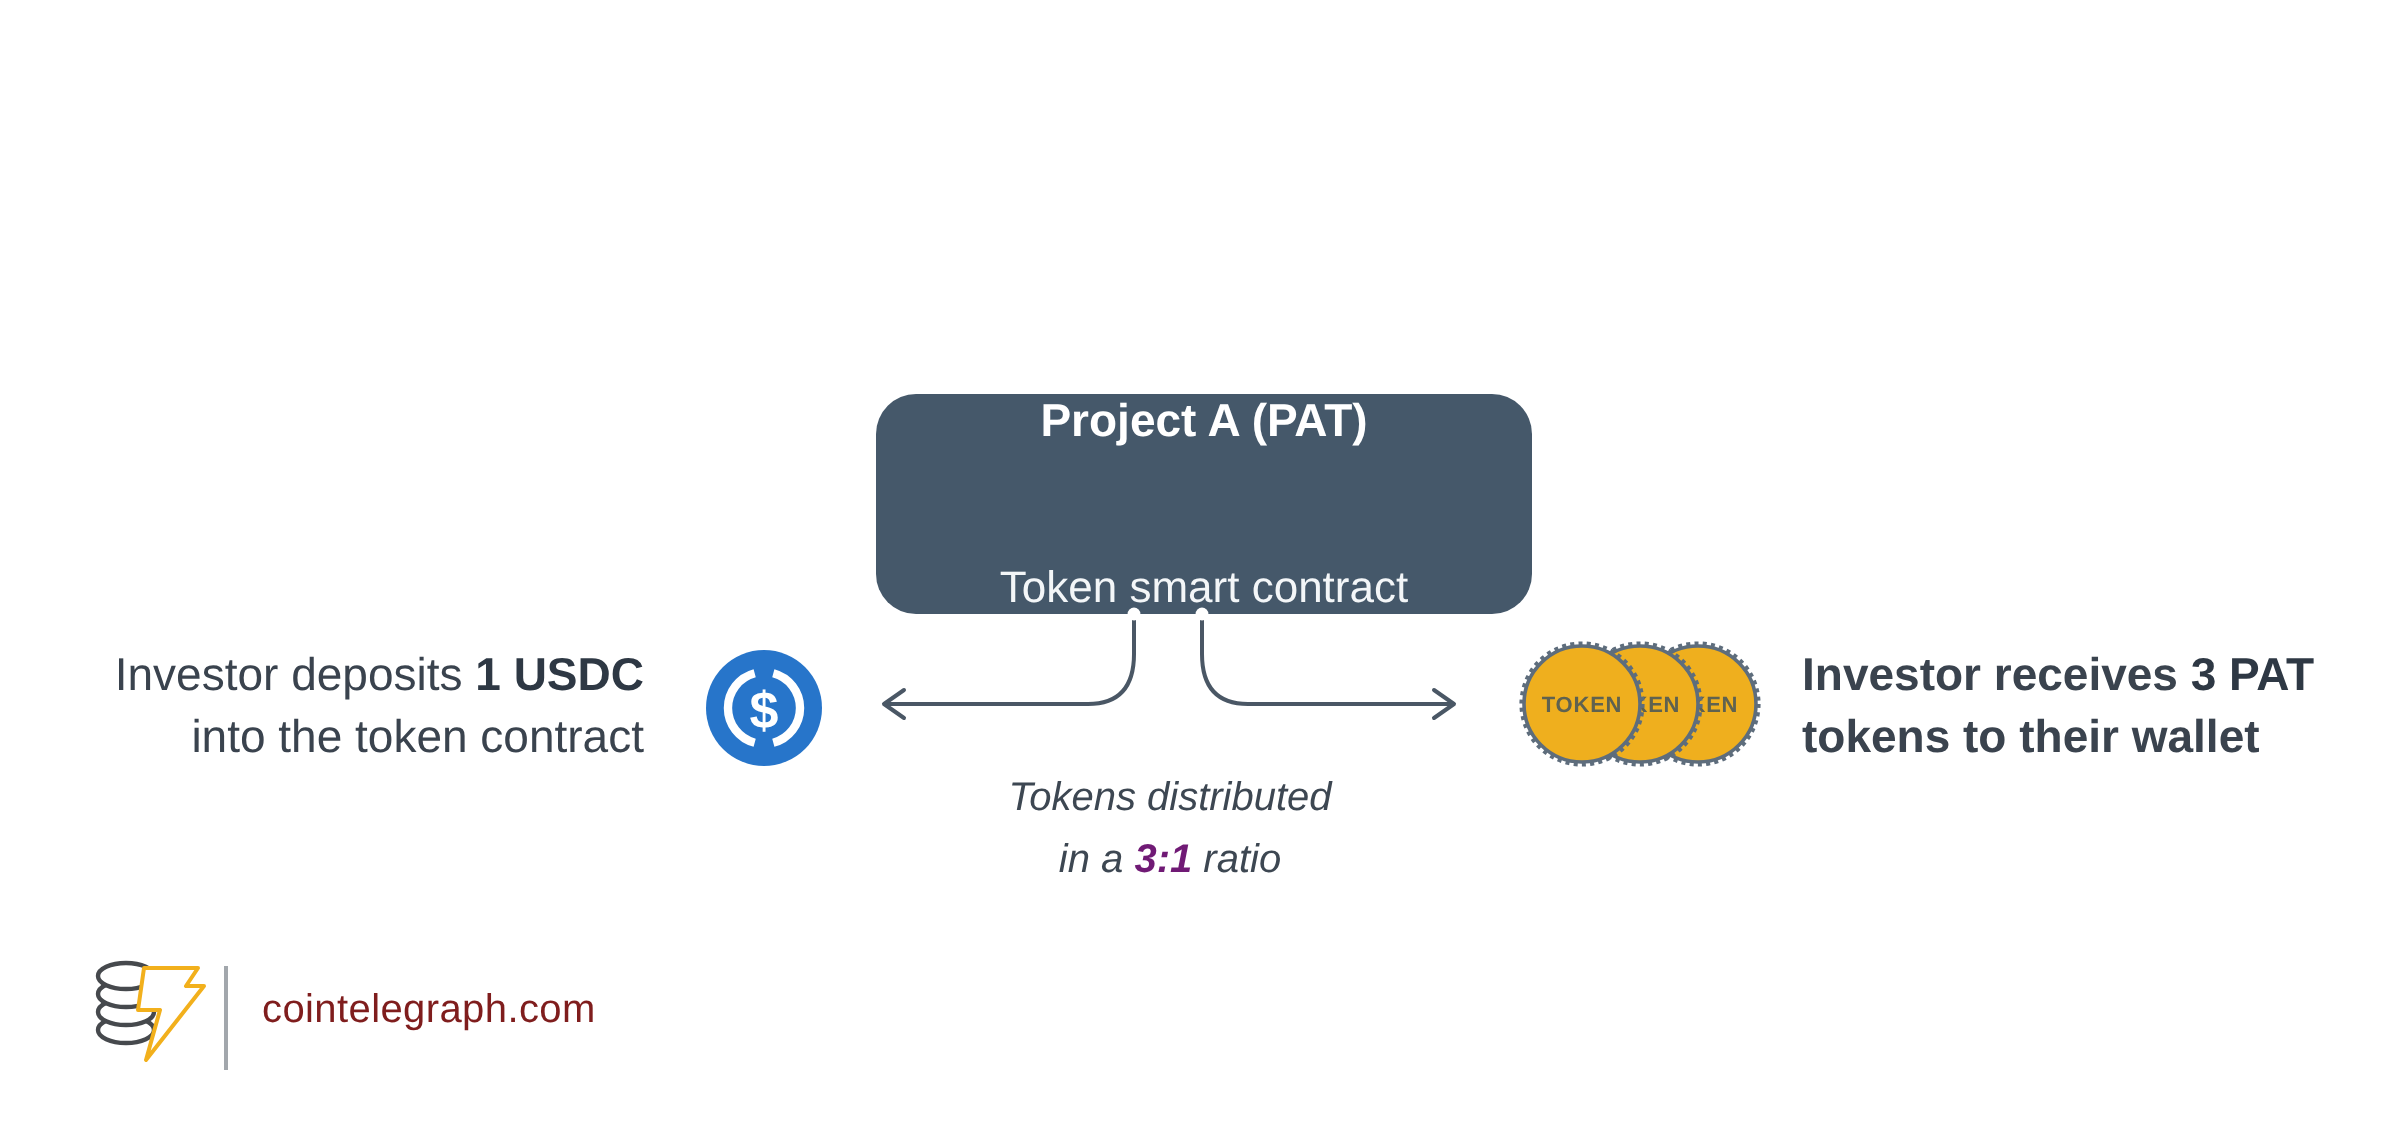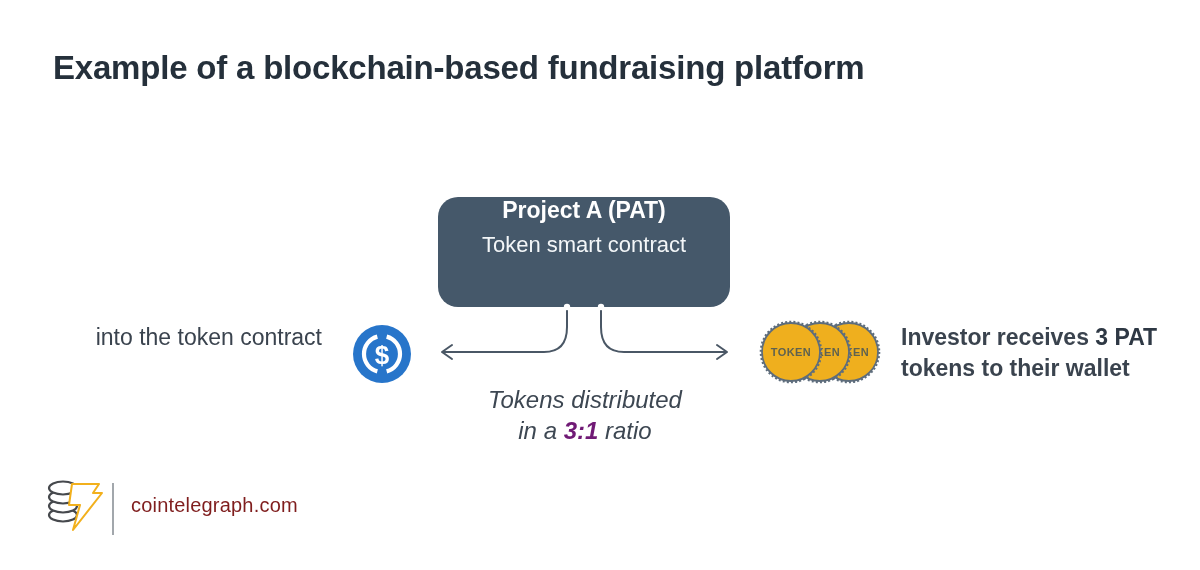--- a/index.html
+++ b/index.html
@@ -6,33 +6,33 @@
   .canvas {
     position:relative; width:1200px; height:570px; background:#ffffff;
     font-family:"Liberation Sans", sans-serif; overflow:hidden;
   }
   .title {
     position:absolute; left:53px; top:44px;
     font-size:33px; font-weight:700; color:#25303b;
     line-height:48px; letter-spacing:-0.2px;
   }
   .contract-box {
-    position:absolute; left:438px; top:197px; width:292px; height:110px;
+    position:absolute; left:438px; top:197px; width:328px; height:110px;
     background:#45586a; border-radius:20px; color:#ffffff; text-align:center;
-    display:flex; flex-direction:column; justify-content:flex-start; gap:8px;
+    display:flex; flex-direction:column; justify-content:space-between; gap:8px;
   }
   .contract-box .t1 { font-size:23px; font-weight:700; }
   .contract-box .t2 { font-size:22px; color:#f3f6f8; }
   .flow { position:absolute; font-size:23px; color:#3a434e; line-height:31px; white-space:nowrap; }
   .flow b { color:#2e3844; }
   .flow.left  { top:322px; right:878px; text-align:right; }
   .flow.right { top:322px; left:901px;  text-align:left;font-weight:bold; }
   .caption {
     position:absolute; top:384px; left:435px; width:300px; text-align:center;
-    font-size:24px; font-style:italic; color:#3d4752; line-height:31px;
+    font-size:20px; font-style:italic; color:#3d4752; line-height:31px;
   }
   .caption b { color:#701a75;margin-top:12px; }
   .abs-svg { position:absolute; }
   .usdc-svg      { left:352px; top:324px; }
   .connector-svg { left:430px; top:295px; }
   .coins-svg     { left:758px; top:319px; }
   .logo-svg      { left:44px;  top:478px; }
   .divider {
     position:absolute; left:112px; top:483px; width:2px; height:52px; background:#a2a7ac;
   }
@@ -40,29 +40,29 @@
     position:absolute; left:131px; top:494px; font-size:20px; color:#7f1d1d; letter-spacing:0.2px;
   }
   .coin-label { font-size:11px; font-weight:700; letter-spacing:0.4px; fill:#5f6250; }
 </style>
 </head>
 <body>
 
 <div class="canvas">
 
   <div class="title">
-    <div>Example of a blockchain-based fundraising platform</div>
   </div>
 
   <div class="contract-box">
     <div class="t1">Project A (PAT)</div>
     <div class="t2">Token smart contract</div>
   </div>
 
   <div class="flow left">
+    <div><span>Investor deposits </span><b>1 USDC</b></div>
     <div>into the token contract</div>
   </div>
 
   <svg class="abs-svg usdc-svg" width="60" height="60" viewBox="0 0 60 60">
     <circle cx="30" cy="30" r="29" fill="#2775ca"></circle>
     <path d="M34.66,12.61 A18,18 0 0 1 34.66,47.39" fill="none" stroke="#ffffff" stroke-width="4.2"></path>
     <path d="M25.34,47.39 A18,18 0 0 1 25.34,12.61" fill="none" stroke="#ffffff" stroke-width="4.2"></path>
     <text x="30" y="31" text-anchor="middle" dominant-baseline="central" font-size="26" font-weight="bold" fill="#ffffff">$</text>
   </svg>
 

